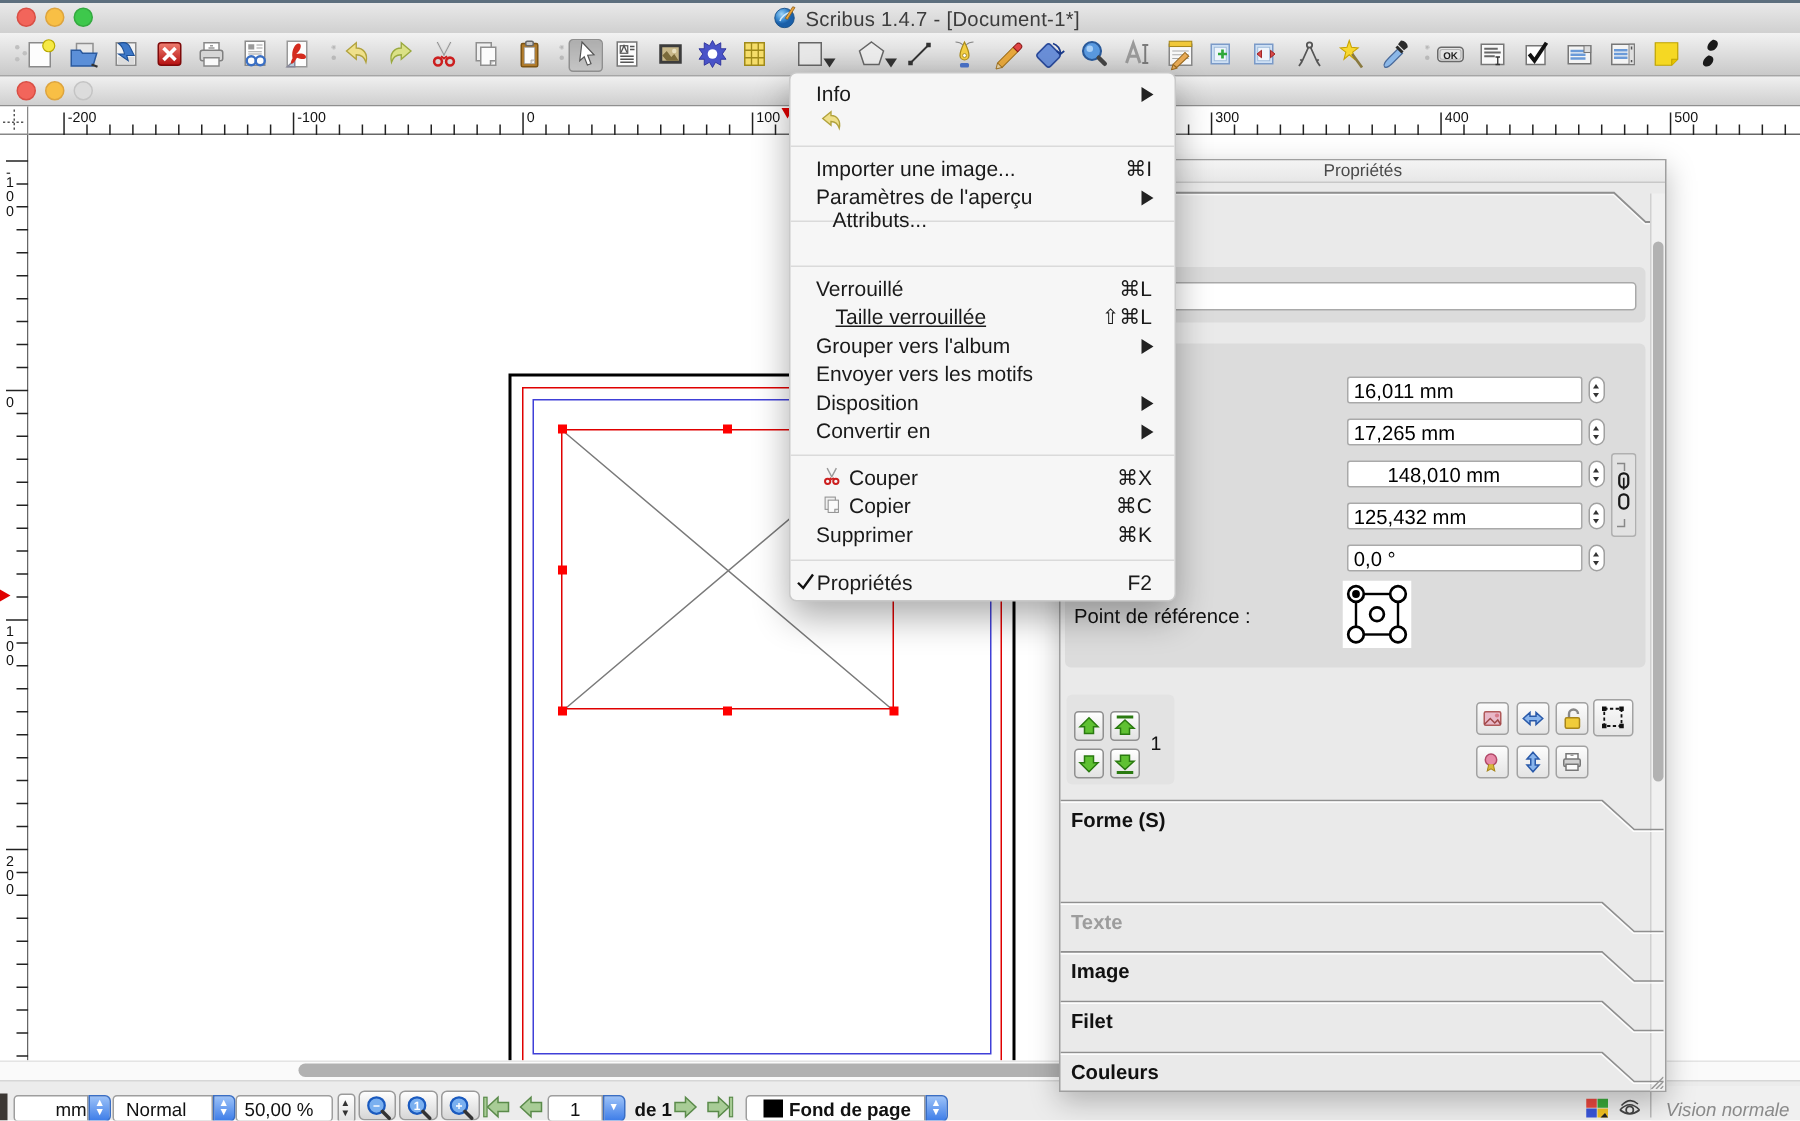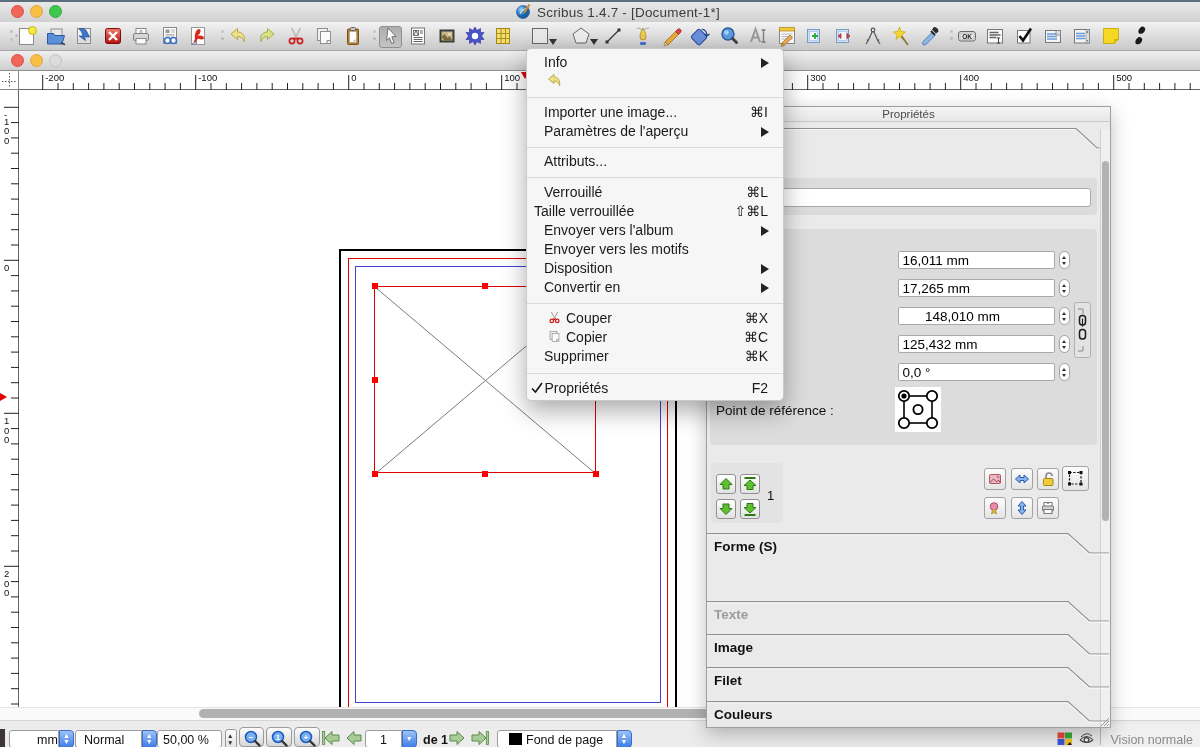--- a/index.html
+++ b/index.html
@@ -494,40 +494,40 @@
 <div class="stext" style="left:423px;top:732.5px;font-weight:bold;">de 1</div>
 <svg class="abs" style="left:448.7px;top:730px;" width="18" height="16" viewBox="0 0 18 16">
     <path d="M8 1.5 L15 8 L8 14.5 V11 H1 V5 H8 Z" fill="#a8cc96" stroke="#5a8a4a" stroke-width="1"></path>
   </svg>
 <svg class="abs" style="left:470.7px;top:730px;" width="18" height="16" viewBox="0 0 18 16">
     <path d="M8 1.5 L15 8 L8 14.5 V11 H1 V5 H8 Z" fill="#a8cc96" stroke="#5a8a4a" stroke-width="1"></path>
     <rect x="15.3" y="1.5" width="2.2" height="13" fill="#a8cc96" stroke="#5a8a4a" stroke-width="0.8"></rect>
   </svg>
 <div class="sfield" style="left:497px;width:119.5px;border-radius:3px 0 0 3px;"></div>
 <div class="abs" style="left:508.5px;top:732.5px;width:13.5px;height:12.5px;background:#000;"></div>
-<div class="stext" style="left:526px;top:733px;font-weight:normal;">Fond de page</div>
+<div class="stext" style="left:526px;top:733px;font-weight:bold;">Fond de page</div>
 <div class="bluestep" style="left:616.5px;">
     <div class="chev" style="top:2px;">▲</div>
     <div class="chev" style="bottom:2px;">▼</div>
   </div>
 <div class="abs" style="left:1101px;top:724px;width:99px;height:23px;background:#f0f0f0;"></div>
 <svg class="abs" style="left:1056.5px;top:732px;" width="16" height="14" viewBox="0 0 16 14">
     <rect x="0.5" y="0.5" width="7" height="6" fill="#e8483f"></rect>
     <rect x="8" y="0.5" width="7" height="6" fill="#3aa83a"></rect>
     <rect x="0.5" y="7" width="7" height="6" fill="#3a55d8"></rect>
     <rect x="8" y="7" width="7" height="6" fill="#f0c020"></rect>
     <path d="M10 13 l5 0 -2 -3z" fill="#222"></path>
   </svg>
 <svg class="abs" style="left:1078.5px;top:731.5px;" width="15" height="14" viewBox="0 0 15 14">
     <path d="M1 8 Q7.5 1 14 8 M1 8 Q7.5 13 14 8" fill="none" stroke="#444" stroke-width="1.1"></path>
     <circle cx="7.5" cy="8" r="2.4" fill="none" stroke="#444" stroke-width="1.2"></circle>
     <path d="M2 5 Q7.5 -1 13 4" fill="none" stroke="#444" stroke-width="1"></path>
   </svg>
 <div class="abs" style="left:1100px;top:726px;width:1px;height:19px;background:#b8b8b8;"></div>
-<div class="stext" style="left:1110.5px;top:732.5px;color:#8a8a8a;">Vision normale</div>
+<div class="stext" style="left:1110.5px;top:732.5px;color:#8a8a8a;font-style:italic;">Vision normale</div>
 <div id="panel" class="abs">
 <div id="paneltitle">Propriétés</div>
 <svg style="position:absolute;left:0px;top:20px;" width="403" height="44" viewBox="0 0 403 44">
       <path d="M0 1.5 H369 L390 21 H399" fill="none" stroke="#8f8f8f" stroke-width="1.2"></path>
       <path d="M0 2.7 H368.6 L389.6 22.2 H399" fill="none" stroke="#ffffff" stroke-width="0.8" opacity="0.8"></path>
     </svg>
 <div class="pgroup" style="left:3px;top:71px;width:387px;height:37px;"></div>
 <div class="abs" style="position:absolute;left:9px;top:81px;width:375px;height:19px;background:#fff;border:1px solid #a9a9a9;border-radius:3px;"></div>
 <div class="pgroup" style="left:3px;top:122px;width:387px;height:216px;"></div>
 <div class="pfield" style="top:144px;">16,011 mm</div>
@@ -671,34 +671,34 @@
 <div class="msep" style="top:47.5px;"></div>
 <div class="mi" style="top:54px;">
 <div class="milbl" style="left:17px;">Importer une image...</div>
 <div class="msc" style="color:#1a1a1a;">⌘I</div>
 </div>
 <div class="mi" style="top:73px;">
 <div class="milbl" style="left:17px;">Paramètres de l'aperçu</div>
 <div class="marr"></div>
 </div>
 <div class="msep" style="top:98.2px;"></div>
-<div class="mi" style="top:103px;">
+<div class="mi" style="top:88px;margin-left:11px;">
 <div class="milbl" style="left:17px;">Attributs...</div>
 </div>
 <div class="msep" style="top:128.2px;"></div>
 <div class="mi" style="top:134px;">
 <div class="milbl" style="left:17px;">Verrouillé</div>
 <div class="msc" style="color:#1a1a1a;">⌘L</div>
 </div>
 <div class="mi" style="top:153px;">
-<div class="milbl" style="left:7px;">Taille verrouillée</div>
+<div class="milbl" style="left:30px;text-decoration:underline;">Taille verrouillée</div>
 <div class="msc" style="color:#1a1a1a;">⇧⌘L</div>
 </div>
 <div class="mi" style="top:172px;">
-<div class="milbl" style="left:17px;">Envoyer vers l'album</div>
+<div class="milbl" style="left:17px;">Grouper vers l'album</div>
 <div class="marr"></div>
 </div>
 <div class="mi" style="top:191px;">
 <div class="milbl" style="left:17px;">Envoyer vers les motifs</div>
 </div>
 <div class="mi" style="top:210px;">
 <div class="milbl" style="left:17px;">Disposition</div>
 <div class="marr"></div>
 </div>
 <div class="mi" style="top:229px;">

